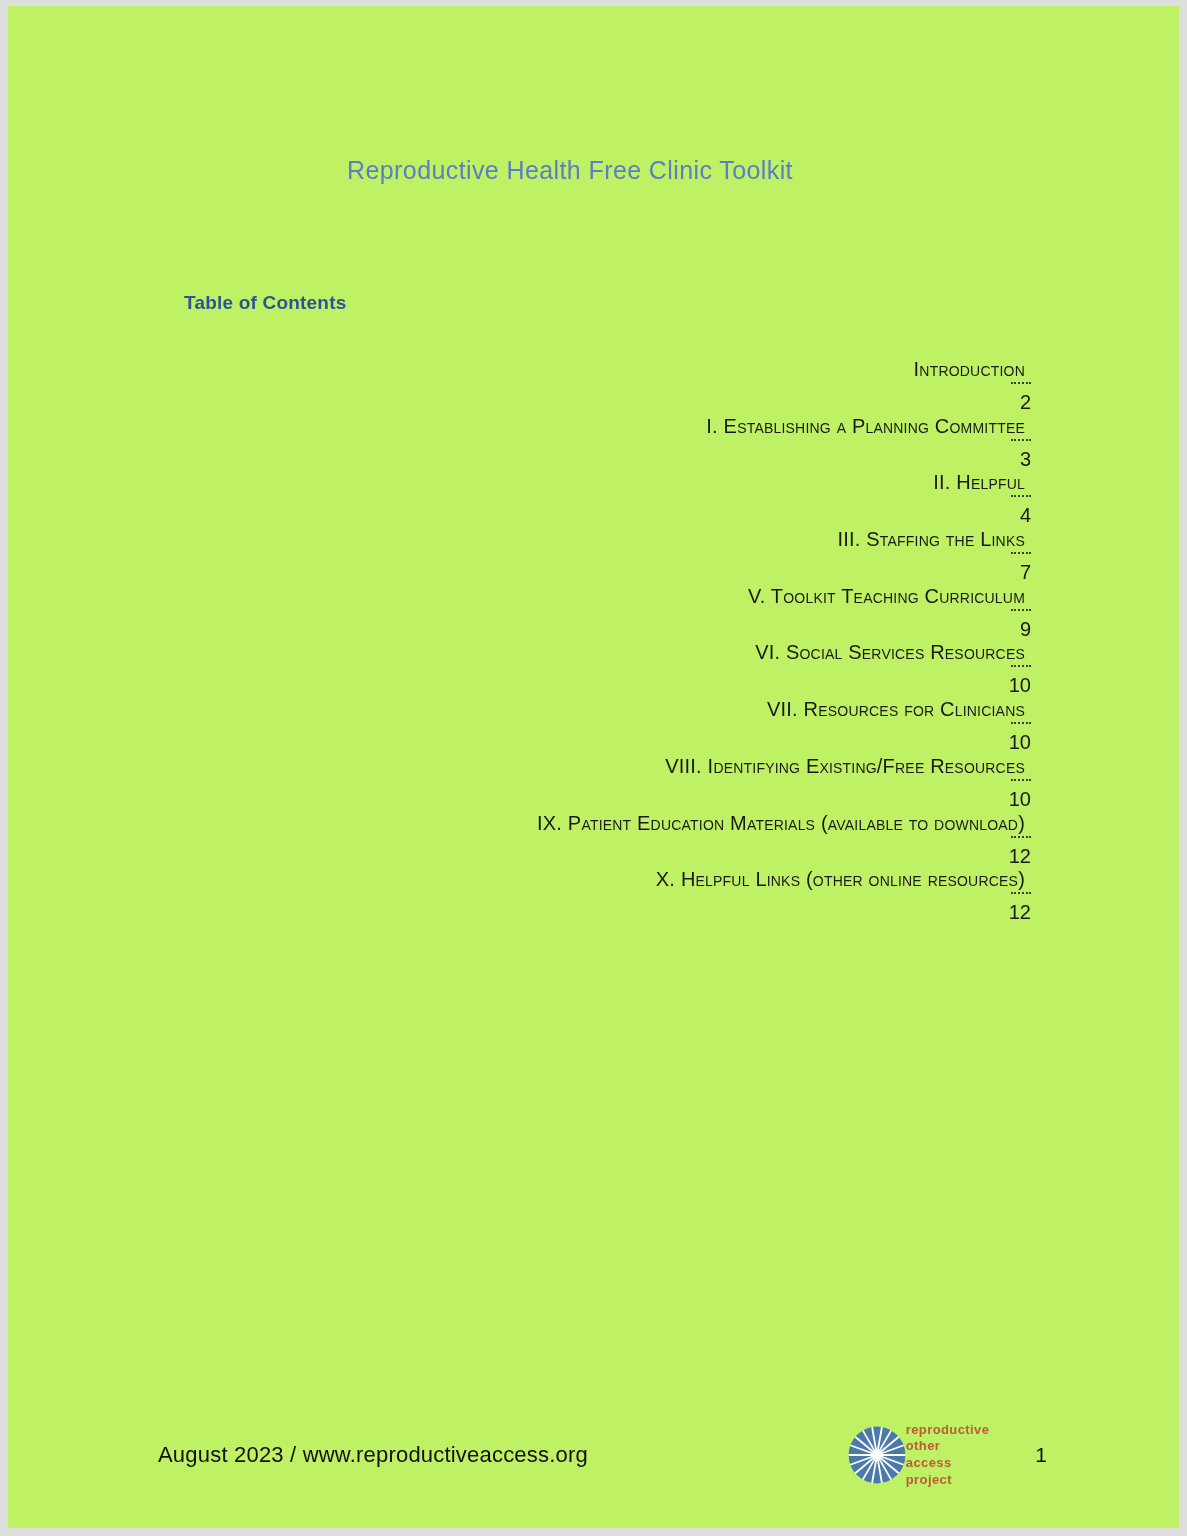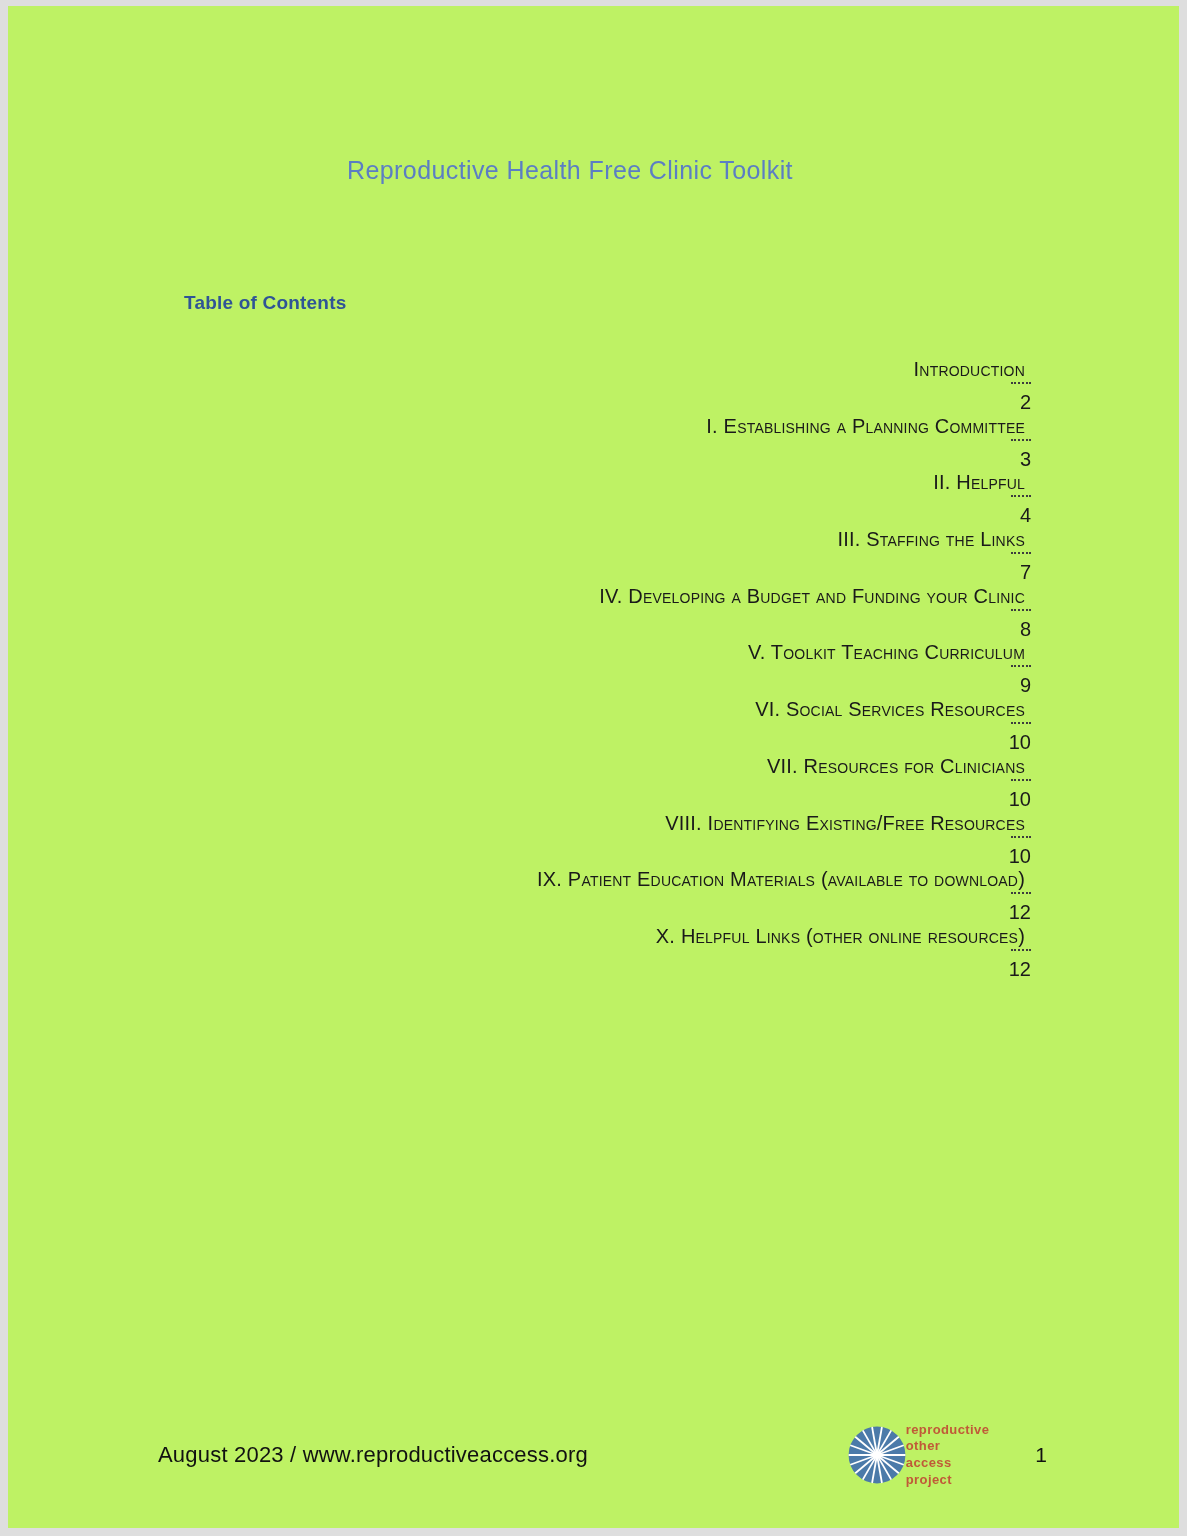--- a/index.html
+++ b/index.html
@@ -140,25 +140,20 @@
     </div>
       <div class="toc-row">
       <span class="toc-label">II. Helpful</span>
       <span class="leader"></span>
       <span class="toc-page">4</span>
     </div>
       <div class="toc-row">
       <span class="toc-label">III. Staffing the Links</span>
       <span class="leader"></span>
       <span class="toc-page">7</span>
-    </div>
-      <div class="toc-row">
-      <span class="toc-label">IV. Developing a Budget and Funding your Clinic</span>
-      <span class="leader"></span>
-      <span class="toc-page">8</span>
     </div>
       <div class="toc-row">
       <span class="toc-label">V. Toolkit Teaching Curriculum</span>
       <span class="leader"></span>
       <span class="toc-page">9</span>
     </div>
       <div class="toc-row">
       <span class="toc-label">VI. Social Services Resources</span>
       <span class="leader"></span>
       <span class="toc-page">10</span>

